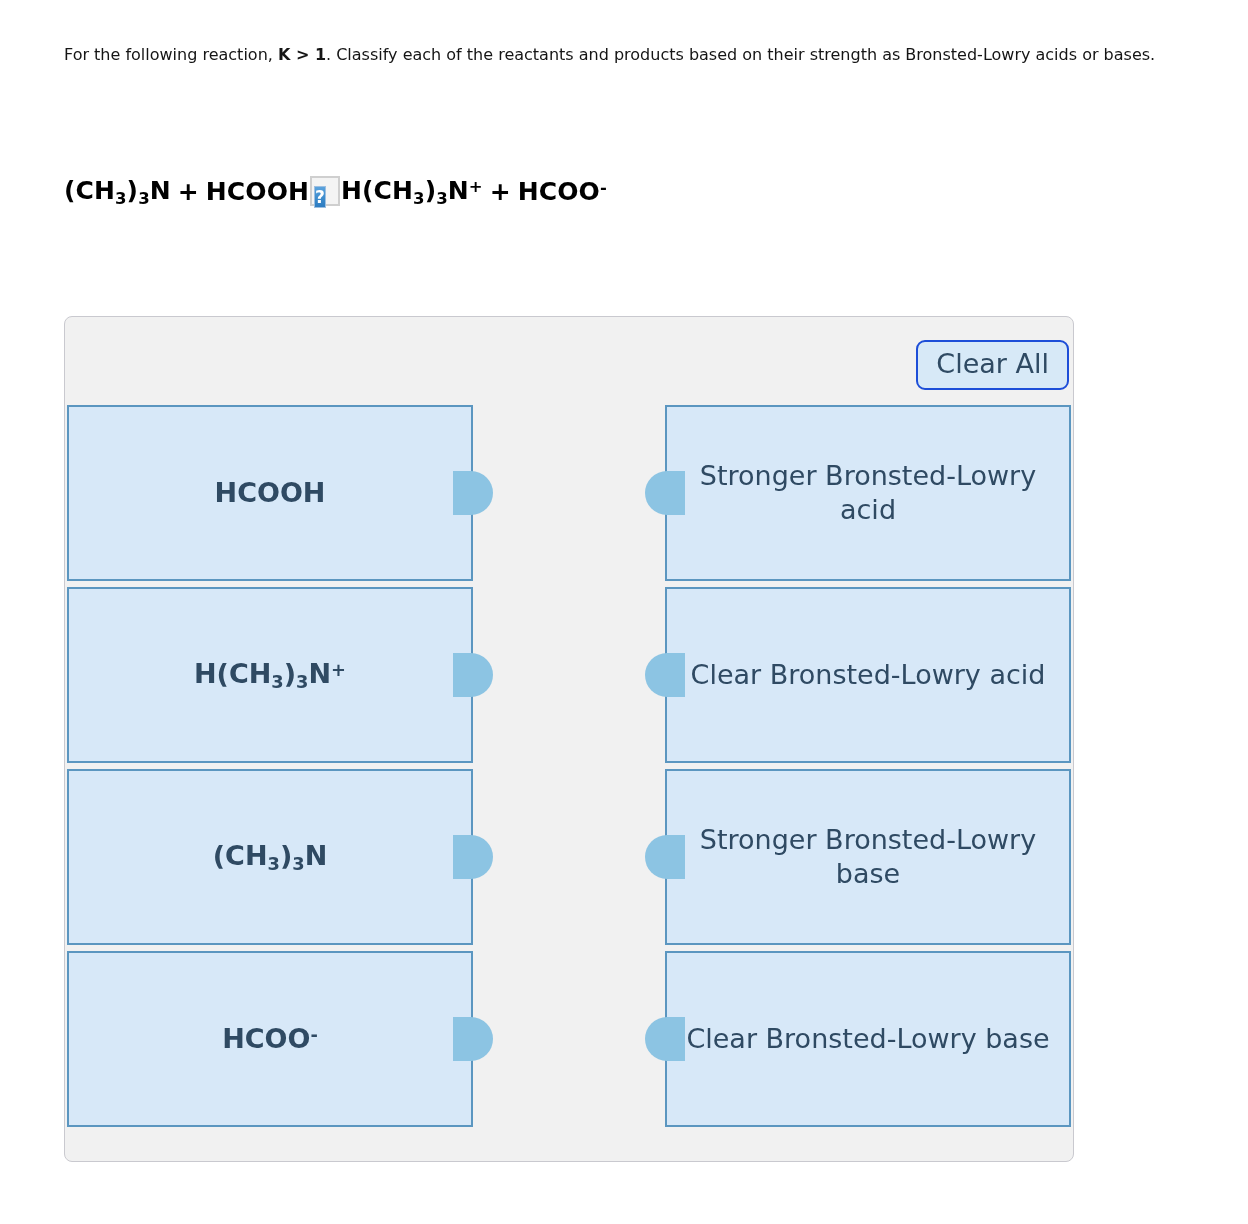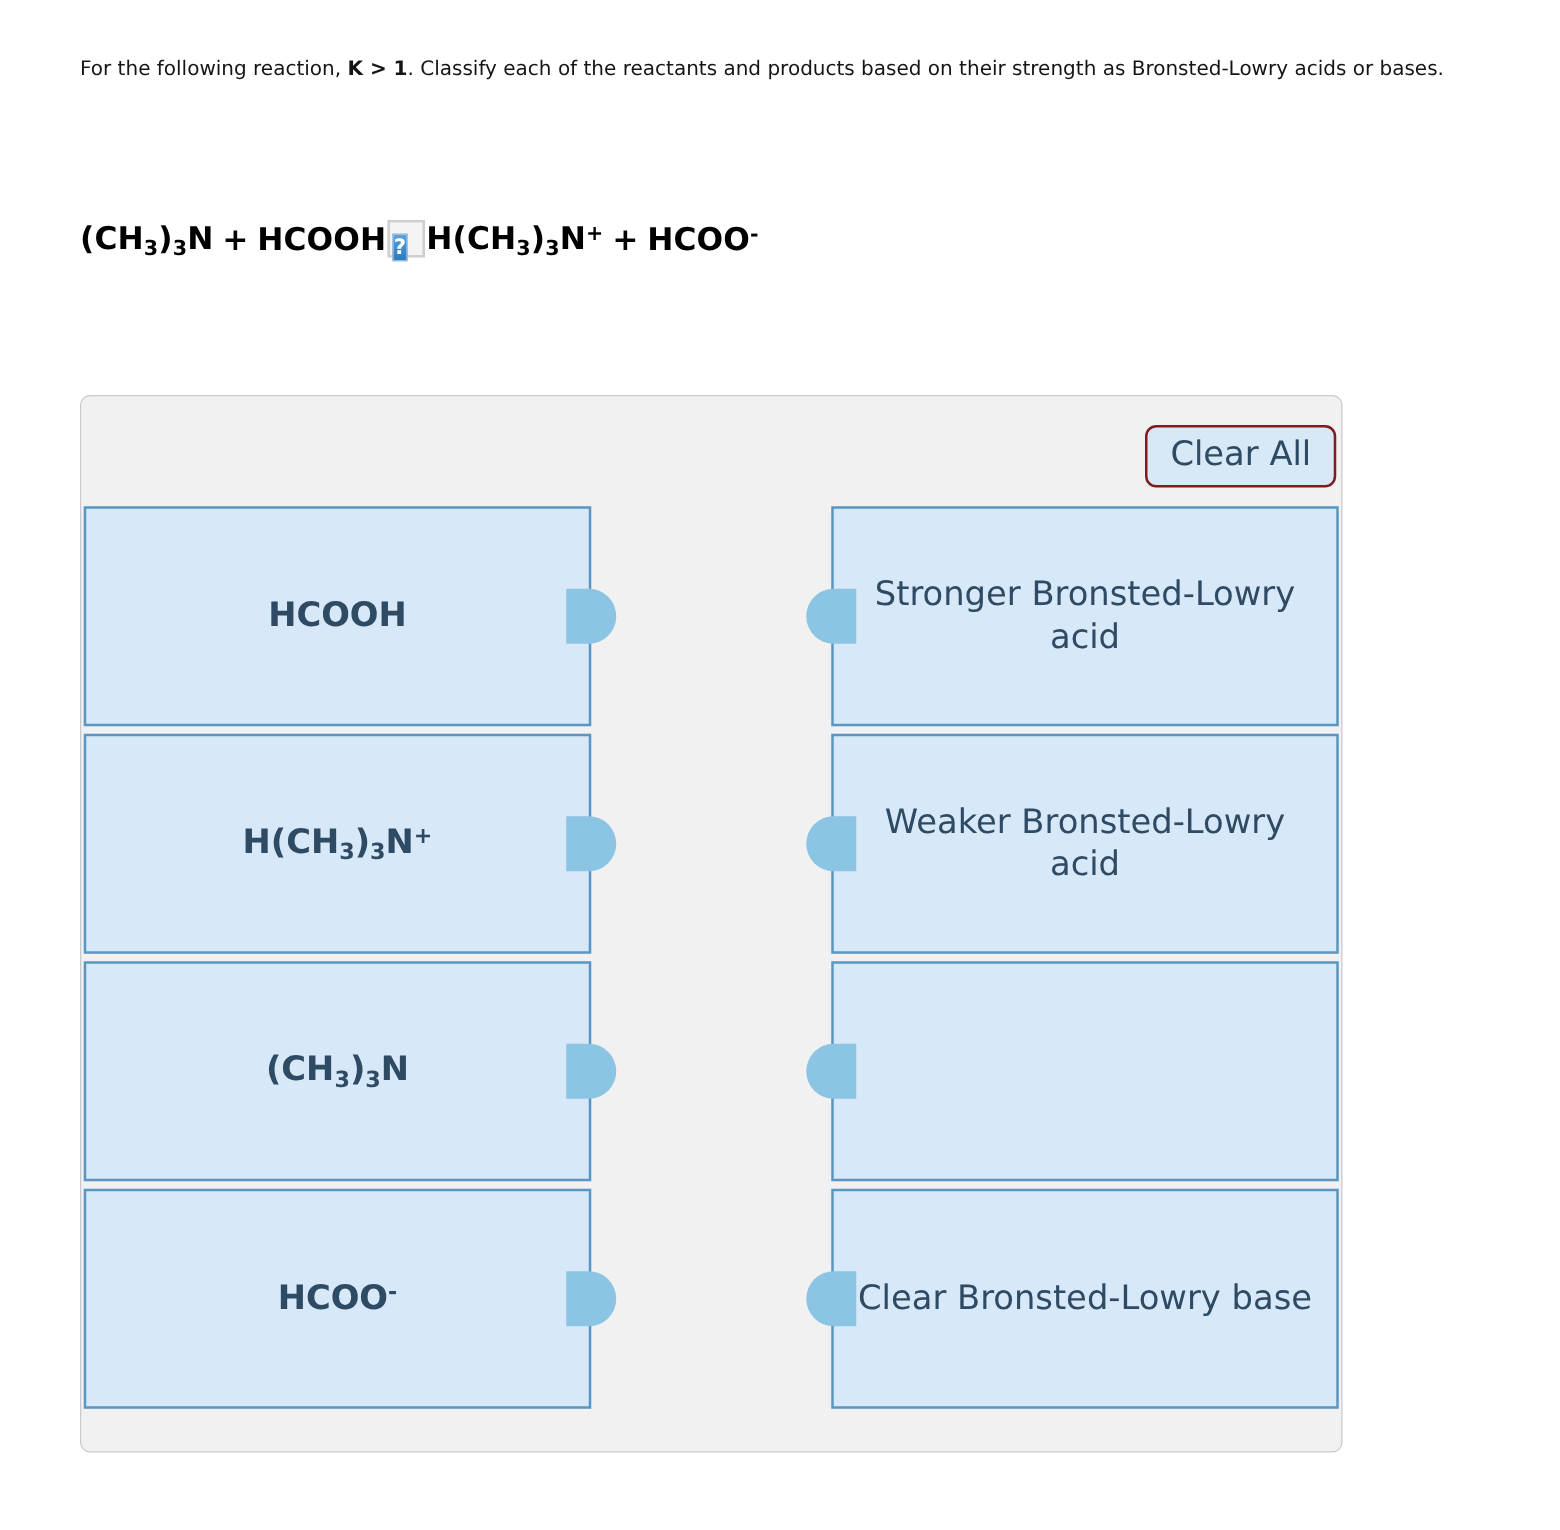--- a/index.html
+++ b/index.html
@@ -104,21 +104,21 @@
     height: 56px;
     display: flex;
     align-items: center;
     justify-content: flex-end;
   }
   .clear-all-btn {
     font-family: "DejaVu Sans", "Liberation Sans", sans-serif;
     font-size: 27px;
     color: #2f4a63;
     background: #d7e9f7;
-    border: 2px solid #7f1d1d;
+    border: 2px solid #1d4ed8;
     border-radius: 9px;
     padding: 6px 18px 9px 18px;
     cursor: pointer;
     line-height: 1.15;
   }
 
   .columns {
     position: absolute;
     left: 0;
     top: 88px;
@@ -250,25 +250,26 @@
 
     <div class="column right">
 
       <div class="tile right-tile">
         <span class="nub"></span>
         <span class="tile-label">Stronger Bronsted-Lowry acid</span>
       </div>
 
       <div class="tile right-tile">
         <span class="nub"></span>
-        <span class="tile-label">Weaker Bronsted-Lowry acid</span>
-      </div>
-
-      <div class="tile right-tile">
-        <span class="nub"></span>
+        <span class="tile-label">Clear Bronsted-Lowry acid</span>
+      </div>
+
+      <div class="tile right-tile">
+        <span class="nub"></span>
+        <span class="tile-label">Stronger Bronsted-Lowry base</span>
       </div>
 
       <div class="tile right-tile">
         <span class="nub"></span>
         <span class="tile-label">Clear Bronsted-Lowry base</span>
       </div>
 
     </div>
 
   </div>

